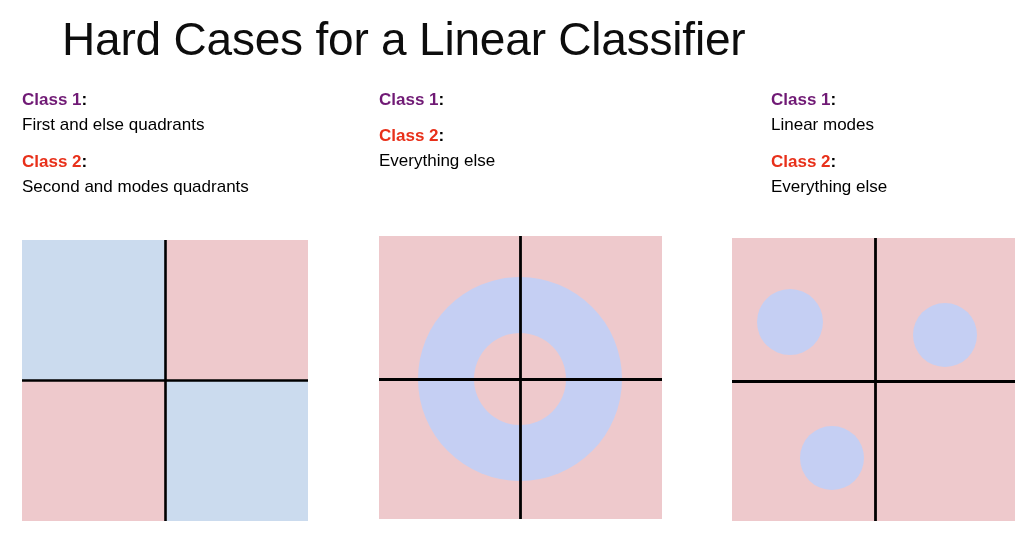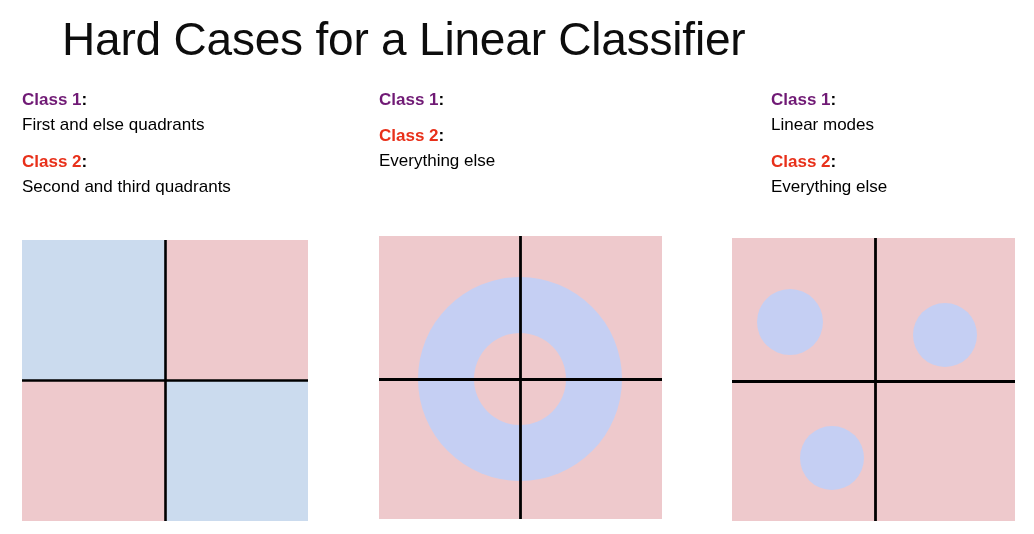--- a/index.html
+++ b/index.html
@@ -87,21 +87,21 @@
     <div class="class-block">
       <div class="class-heading">
         <span class="label-1">Class 1</span><span class="colon">:</span>
       </div>
       <div class="class-desc">First and else quadrants</div>
     </div>
     <div class="class-block second">
       <div class="class-heading">
         <span class="label-2">Class 2</span><span class="colon">:</span>
       </div>
-      <div class="class-desc">Second and third quadrants</div>
+      <div class="class-desc">Second and modes quadrants</div>
     </div>
   </div>
 
   <div class="column" id="column-2">
     <div class="class-block">
       <div class="class-heading">
         <span class="label-1">Class 1</span><span class="colon">:</span>
       </div>
     </div>
     <div class="class-block second">

